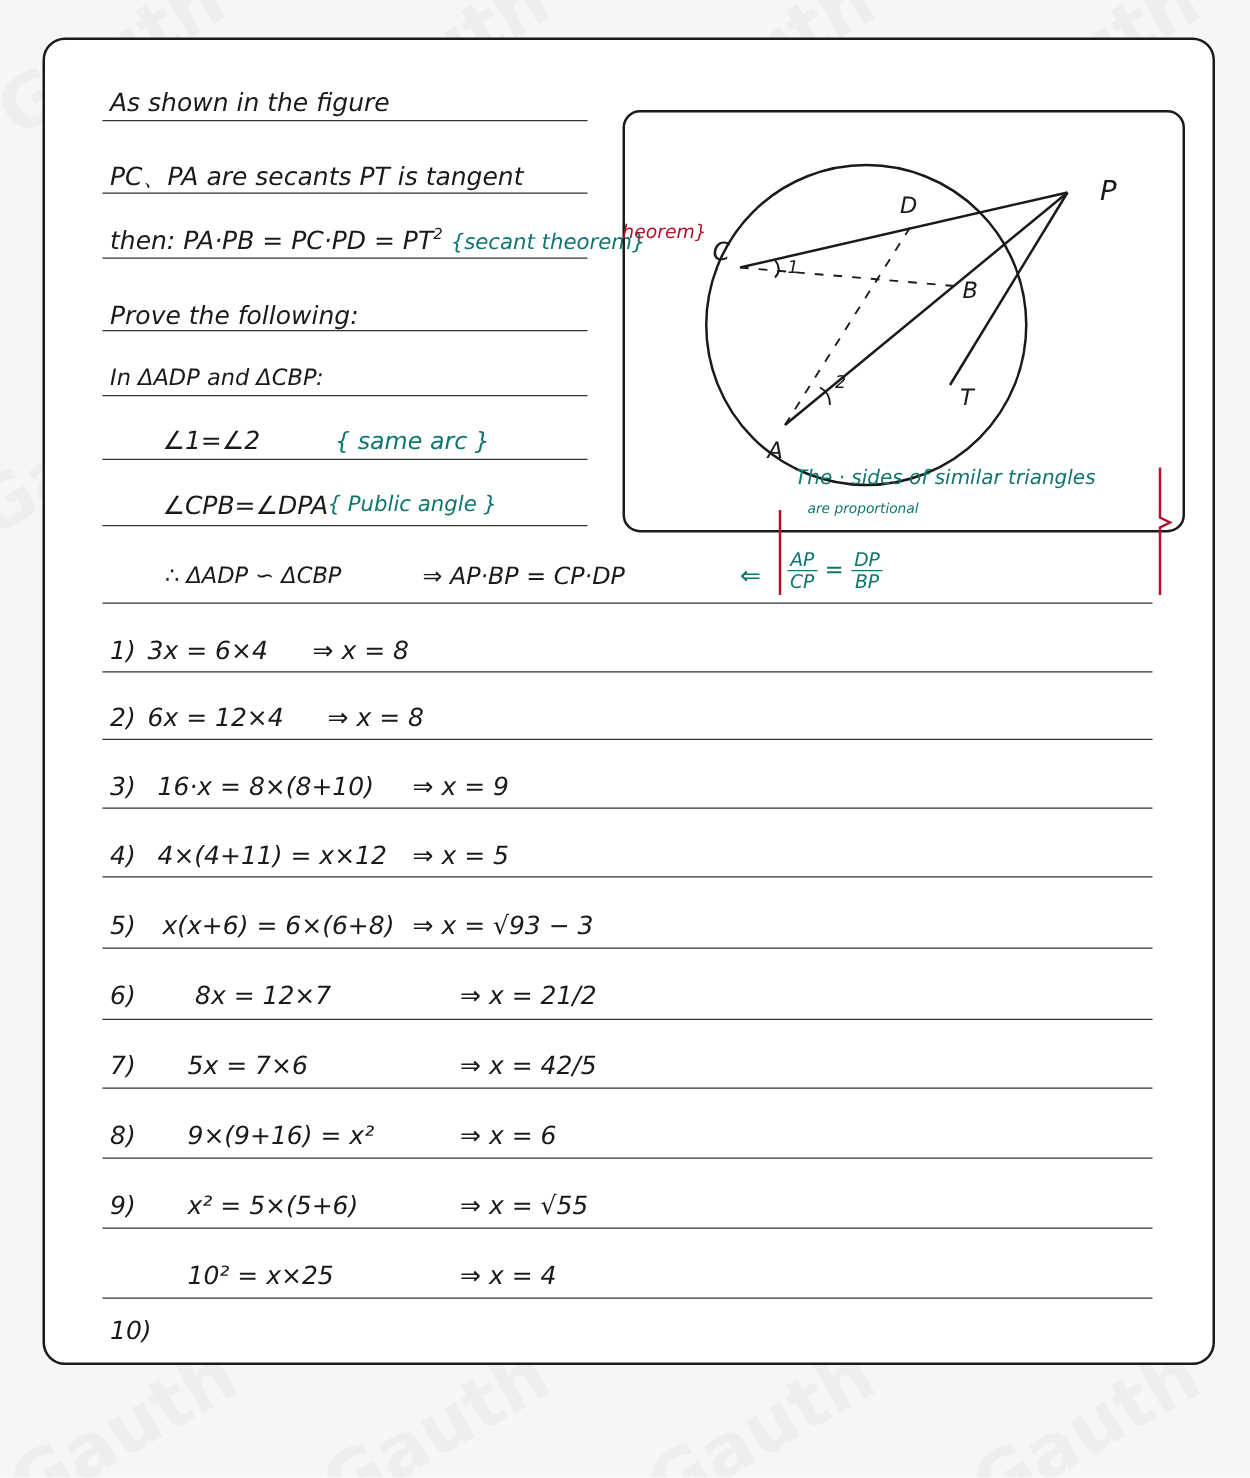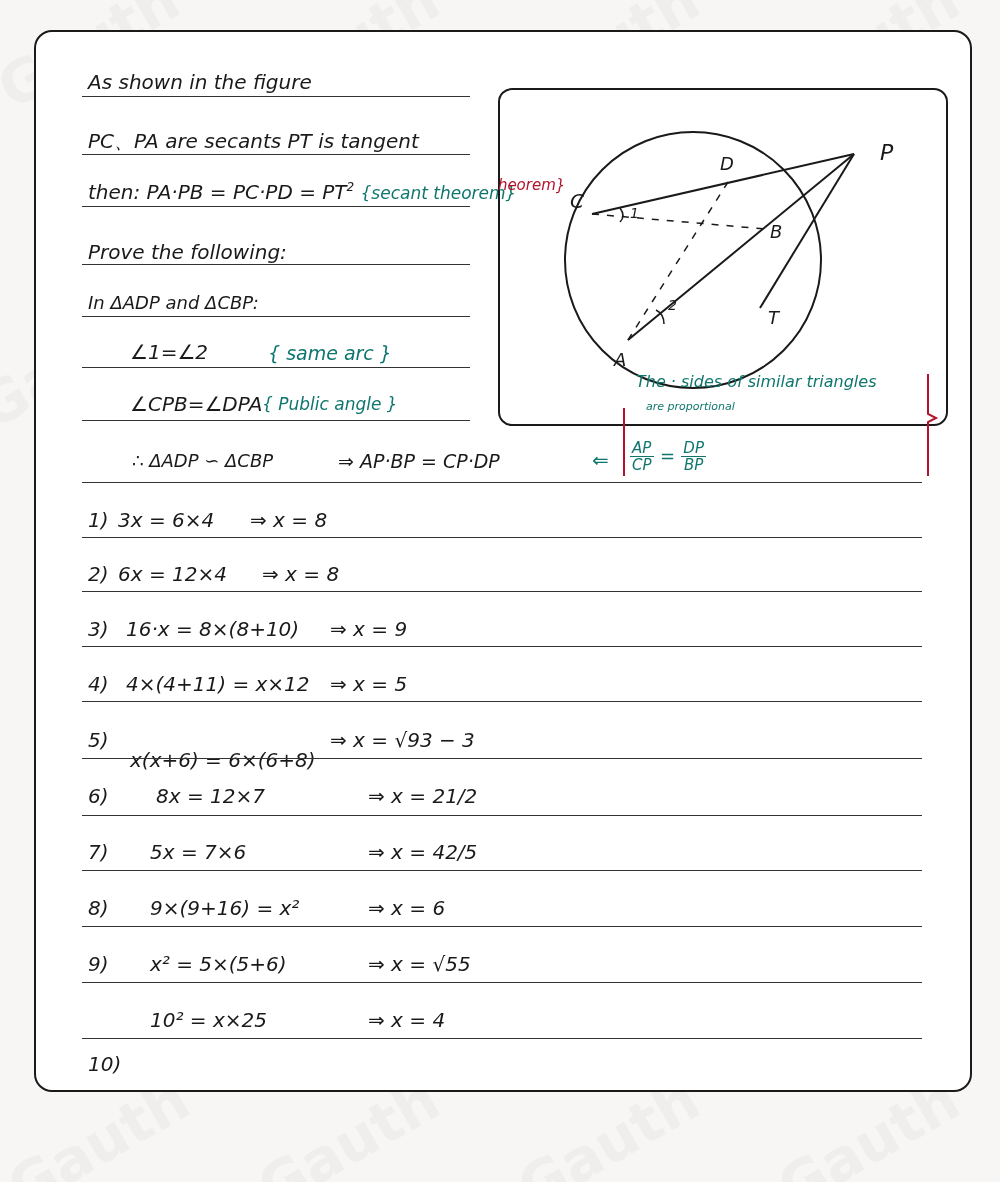--- a/index.html
+++ b/index.html
@@ -139,21 +139,21 @@
   <div class="hw" style="left:126px;top:617px;">16·x = 8×(8+10)</div>
   <div class="hw" style="left:330px;top:617px;">⇒  x = 9</div>
   <div class="line" style="left:82px;top:646px;width:840px;"></div>
 
   <div class="hw" style="left:88px;top:672px;">4)</div>
   <div class="hw" style="left:126px;top:672px;">4×(4+11) = x×12</div>
   <div class="hw" style="left:330px;top:672px;">⇒  x = 5</div>
   <div class="line" style="left:82px;top:701px;width:840px;"></div>
 
   <div class="hw" style="left:88px;top:728px;">5)</div>
-  <div class="hw" style="left:130px;top:728px;margin-top:20px;">x(x+6) = 6×(6+8)</div>
+  <div class="hw" style="left:130px;top:728px;">x(x+6) = 6×(6+8)</div>
   <div class="hw" style="left:330px;top:728px;">⇒  x = √93 − 3</div>
   <div class="line" style="left:82px;top:758px;width:840px;"></div>
 
   <div class="hw" style="left:88px;top:784px;">6)</div>
   <div class="hw" style="left:140px;top:784px;margin-left:16px;">8x = 12×7</div>
   <div class="hw" style="left:368px;top:784px;">⇒  x = 21/2</div>
   <div class="line" style="left:82px;top:815px;width:840px;"></div>
 
   <div class="hw" style="left:88px;top:840px;">7)</div>
   <div class="hw" style="left:150px;top:840px;">5x = 7×6</div>

